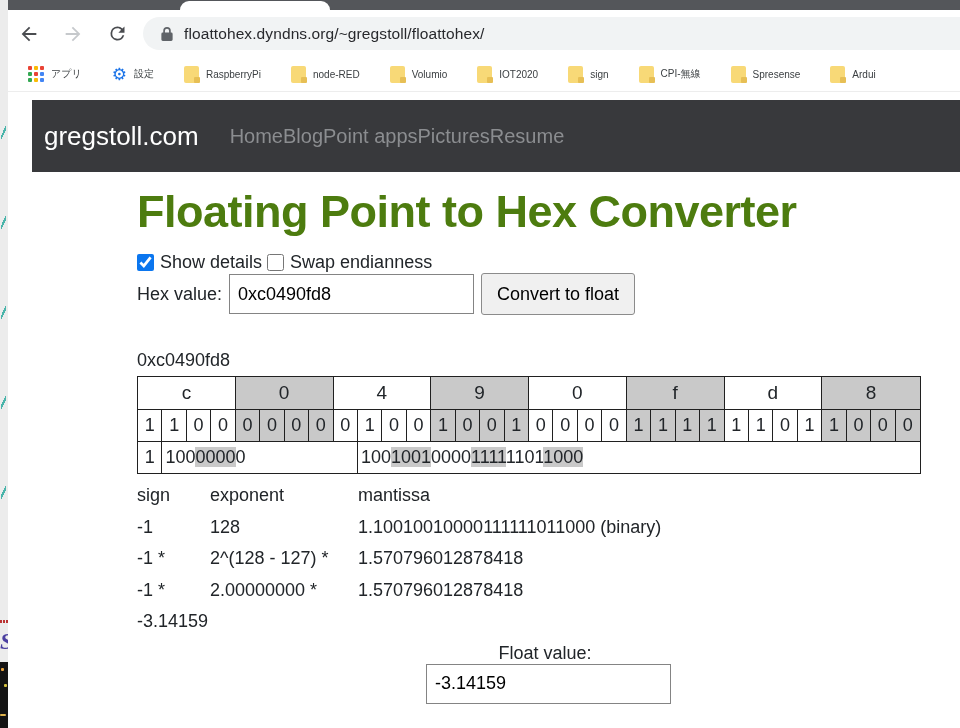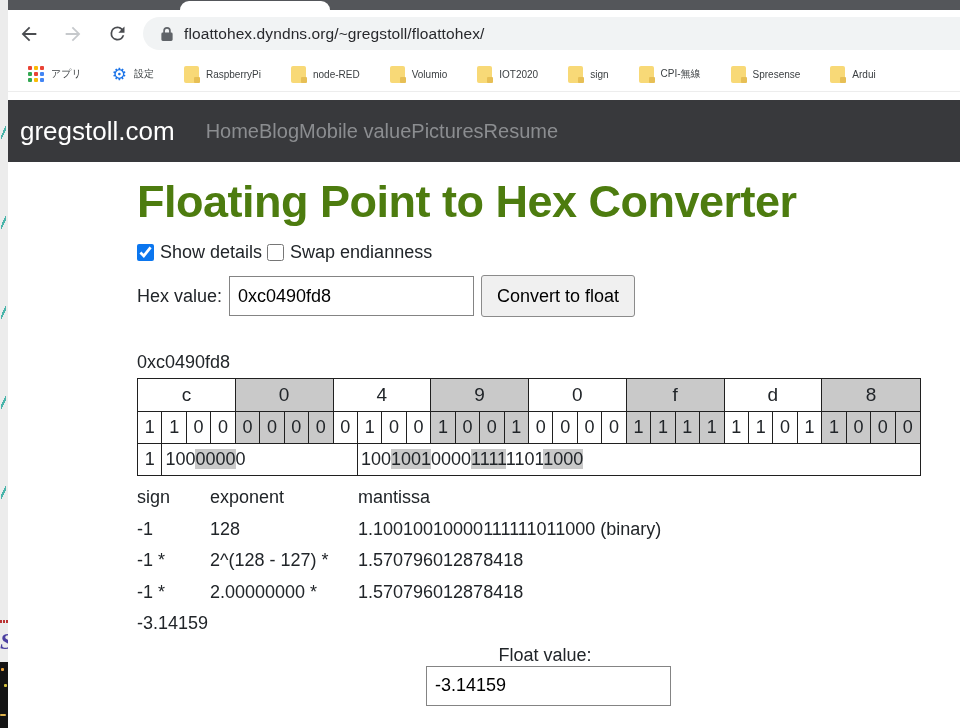--- a/index.html
+++ b/index.html
@@ -48,30 +48,30 @@
   .apps-grid i { display: block; width: 4px; height: 4px; border-radius: 1px; }
   .apps-grid i:nth-child(1) { background: #e94335; } .apps-grid i:nth-child(2) { background: #fabb05; }
   .apps-grid i:nth-child(3) { background: #e94335; } .apps-grid i:nth-child(4) { background: #34a853; }
   .apps-grid i:nth-child(5) { background: #e94335; } .apps-grid i:nth-child(6) { background: #4285f4; }
   .apps-grid i:nth-child(7) { background: #34a853; } .apps-grid i:nth-child(8) { background: #fabb05; }
   .apps-grid i:nth-child(9) { background: #4285f4; }
 
   .page-gap { height: 8px; background: #fff; }
 
   
-  .sitenav { height: 62px; background: #38393c; display: flex; align-items: center; padding-left: 12px; }
+  .sitenav { height: 72px; background: #38393c; display: flex; align-items: center; padding-left: 12px; margin-left: 24px; }
   .brand { color: #ffffff; font-size: 26px; margin-right: 31px; }
   .sitelinks { display: flex; }
   .sitelinks a { color: #8b8d90; font-size: 20px; text-decoration: none; }
 
   
   .main { padding: 12px 0 0 129px; color: #212529; }
   h1 { font-size: 45px; line-height: 56px; font-weight: 600; color: #4d7c0f; margin-bottom: 12px; letter-spacing: -0.5px; }
 
-  .options { display: flex; margin-bottom: 12px; }
+  .options { display: flex; }
   .opt { display: flex; align-items: center; font-size: 18px; margin-right: 5px; }
   .opt input { width: 17px; height: 17px; accent-color: #0b76ef; margin-right: 6px; }
 
   .formrow { display: flex; align-items: center; font-size: 18px; }
   .formrow .lbl { margin-right: 7px; }
   .formrow input[type=text] { width: 245px; height: 40px; border: 1px solid #848484; font-size: 18px;
                               padding: 0 8px; font-family: "Liberation Sans", sans-serif; background: #fff; }
   .formrow button { height: 42px; margin-left: 7px; font-size: 18px; padding: 0 15px;
                     background: #f0f0f0; border: 1px solid #8b8b8b; border-radius: 3px;
                     font-family: "Liberation Sans", sans-serif; color: #000; }
@@ -198,21 +198,21 @@
       </div>
     </div>
 
   <div class="page-gap"></div>
 
   <div class="sitenav">
     <span class="brand">gregstoll.com</span>
     <span class="sitelinks" id="sitelinks">
         <a href="#">Home</a>
         <a href="#">Blog</a>
-        <a href="#">Mobile value</a>
+        <a href="#">Point apps</a>
         <a href="#">Pictures</a>
         <a href="#">Resume</a>
       </span>
   </div>
 
   <div class="main">
     <h1>Floating Point to Hex Converter</h1>
 
     <div class="options" id="options">
         <label class="opt">

